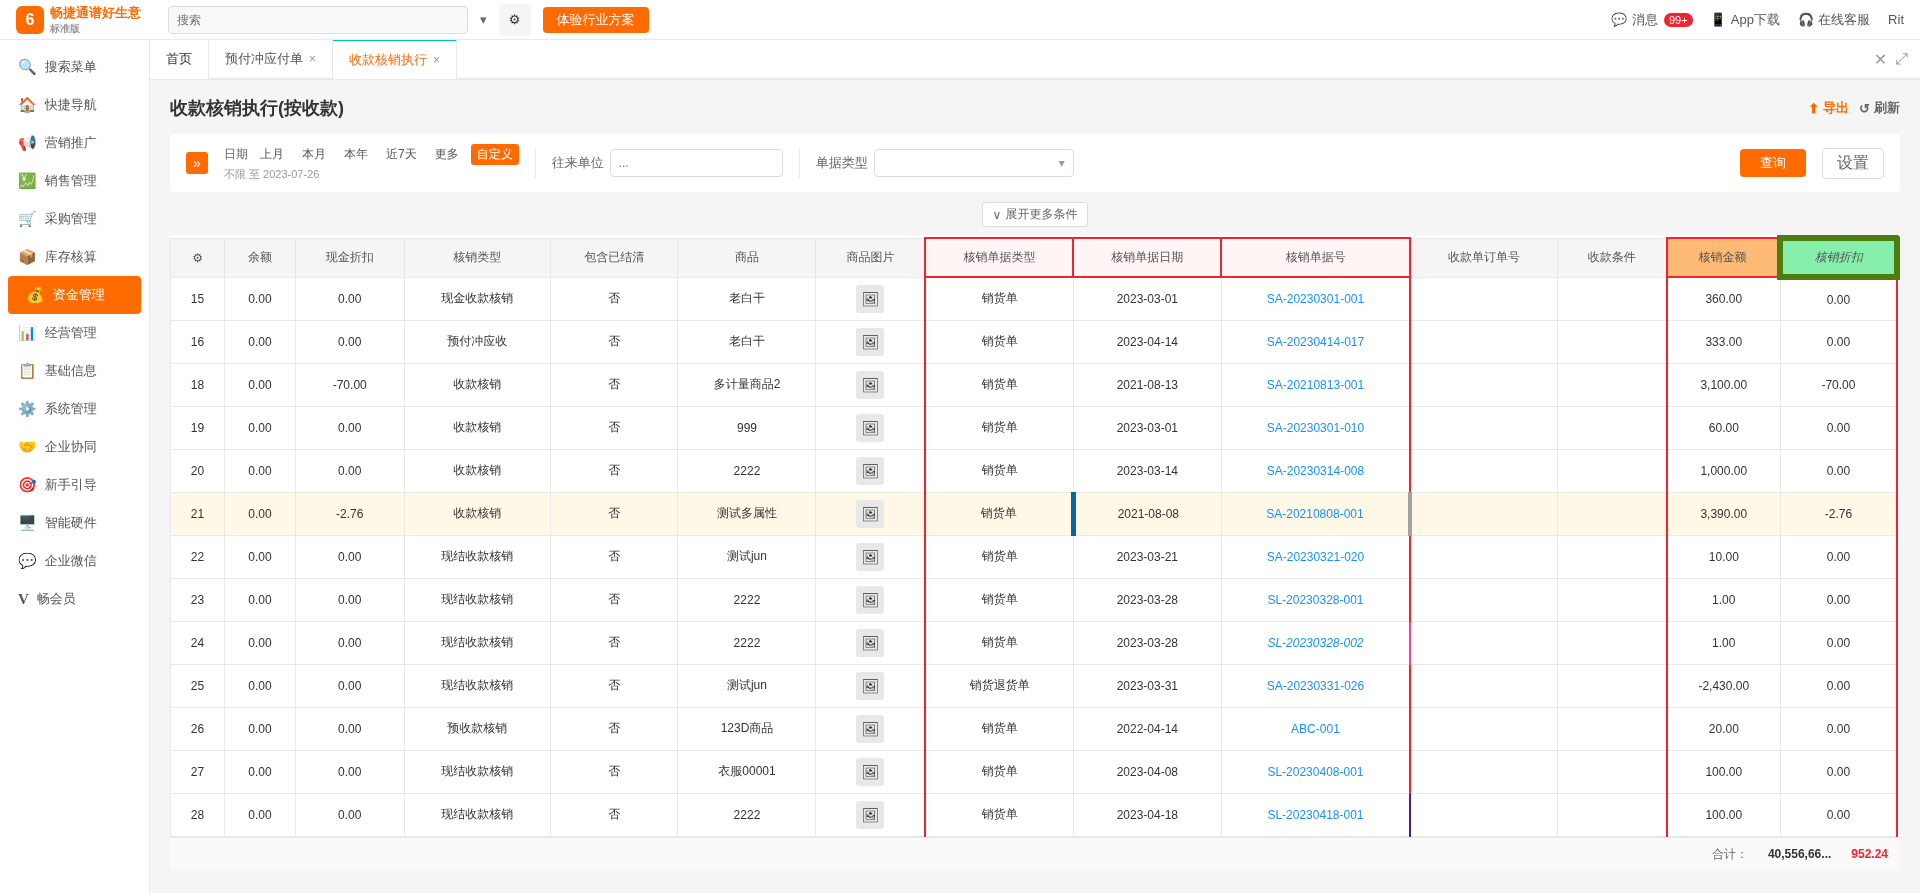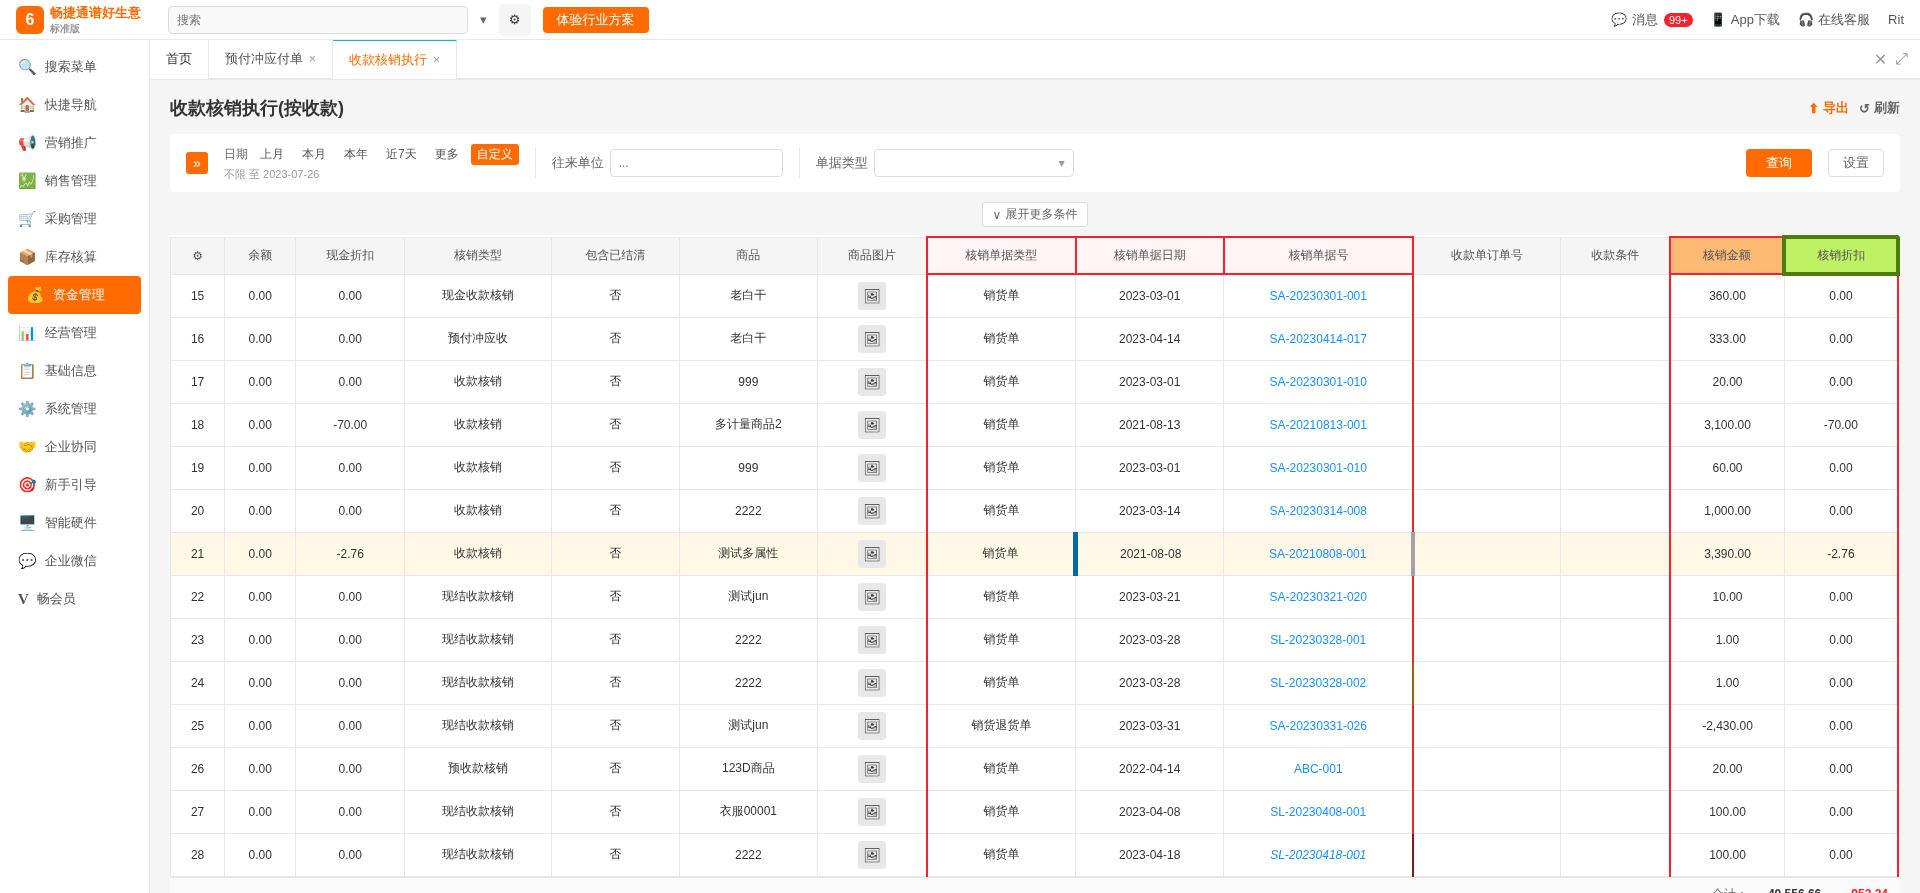--- a/index.html
+++ b/index.html
@@ -119,21 +119,21 @@
       border: 1px solid #ddd; border-radius: 4px; height: 28px; padding: 0 8px;
       font-size: 12px; min-width: 200px; color: #999; background: #fff;
       display: flex; align-items: center; justify-content: space-between; cursor: pointer;
     }
     .btn-query {
       background: #ff6b00; color: #fff; border: none; border-radius: 4px;
       padding: 5px 20px; cursor: pointer; font-size: 13px; margin-left: auto;
     }
     .btn-setting {
       background: #fff; color: #666; border: 1px solid #ddd; border-radius: 4px;
-      padding: 4px 14px; cursor: pointer; font-size: 13px;
+      padding: 4px 14px; cursor: pointer; font-size: 16px;
     }
 
     
     .expand-more-bar {
       display: flex; align-items: center; justify-content: center;
       margin-bottom: 8px;
     }
     .expand-more-btn {
       display: flex; align-items: center; gap: 4px; color: #666;
       font-size: 12px; cursor: pointer; padding: 3px 10px;
@@ -359,21 +359,21 @@
                 <th>核销类型</th>
                 <th>包含已结清</th>
                 <th>商品</th>
                 <th>商品图片</th>
                 <th style="border: 2px solid #f5222d; background:#fff5f5;">核销单据类型</th>
                 <th style="border: 2px solid #f5222d; background:#fff5f5;">核销单据日期</th>
                 <th style="border: 2px solid #f5222d; background:#fff5f5;">核销单据号</th>
                 <th>收款单订单号</th>
                 <th>收款条件</th>
                 <th style="border: 2px solid #f5222d; background:#fdba74;">核销金额</th>
-                <th style="border: 4px solid #4d7c0f; background:#bef264;">核销折扣</th>
+                <th style="border: 6px solid #4d7c0f; background:#86efac;font-style:italic;">核销折扣</th>
               </tr>
             </thead>
             <tbody id="table-body">
             <tr>
       <td>15</td>
       <td>0.00</td>
       <td>0.00</td>
       <td>现金收款核销</td>
       <td>否</td>
       <td>老白干</td>
@@ -400,70 +400,52 @@
       </td>
       <td style="border-left:2px solid #f5222d;">销货单</td>
       <td style="border-left:1px solid #e8e8e8;">2023-04-14</td>
       <td style="border-right:2px solid #f5222d;"><a class="link-text">SA-20230414-017</a></td>
       <td></td>
       <td></td>
       <td style="border-left:2px solid #f5222d;">333.00</td>
       <td style="border-right:2px solid #f5222d;">0.00</td>
     </tr>
                 <tr>
-      <td>17</td>
+      <td>18</td>
+      <td>0.00</td>
+      <td class="text-red">-70.00</td>
+      <td>收款核销</td>
+      <td>否</td>
+      <td>多计量商品2</td>
+      <td style="text-align:center;">
+        <div style="width:28px;height:28px;background:#e8e8e8;border-radius:3px;margin:auto;display:flex;align-items:center;justify-content:center;font-size:14px;">🖼</div>
+      </td>
+      <td style="border-left:2px solid #f5222d;">销货单</td>
+      <td style="border-left:1px solid #e8e8e8;">2021-08-13</td>
+      <td style="border-right:2px solid #f5222d;"><a class="link-text">SA-20210813-001</a></td>
+      <td></td>
+      <td></td>
+      <td style="border-left:2px solid #f5222d;">3,100.00</td>
+      <td style="border-right:2px solid #f5222d;" class="text-red">-70.00</td>
+    </tr>
+                <tr>
+      <td>19</td>
       <td>0.00</td>
       <td>0.00</td>
       <td>收款核销</td>
       <td>否</td>
       <td>999</td>
       <td style="text-align:center;">
         <div style="width:28px;height:28px;background:#e8e8e8;border-radius:3px;margin:auto;display:flex;align-items:center;justify-content:center;font-size:14px;">🖼</div>
       </td>
       <td style="border-left:2px solid #f5222d;">销货单</td>
       <td style="border-left:1px solid #e8e8e8;">2023-03-01</td>
       <td style="border-right:2px solid #f5222d;"><a class="link-text">SA-20230301-010</a></td>
       <td></td>
       <td></td>
-      <td style="border-left:2px solid #f5222d;">20.00</td>
-      <td style="border-right:2px solid #f5222d;">0.00</td>
-    </tr>
-                <tr>
-      <td>18</td>
-      <td>0.00</td>
-      <td class="text-red">-70.00</td>
-      <td>收款核销</td>
-      <td>否</td>
-      <td>多计量商品2</td>
-      <td style="text-align:center;">
-        <div style="width:28px;height:28px;background:#e8e8e8;border-radius:3px;margin:auto;display:flex;align-items:center;justify-content:center;font-size:14px;">🖼</div>
-      </td>
-      <td style="border-left:2px solid #f5222d;">销货单</td>
-      <td style="border-left:1px solid #e8e8e8;">2021-08-13</td>
-      <td style="border-right:2px solid #f5222d;"><a class="link-text">SA-20210813-001</a></td>
-      <td></td>
-      <td></td>
-      <td style="border-left:2px solid #f5222d;">3,100.00</td>
-      <td style="border-right:2px solid #f5222d;" class="text-red">-70.00</td>
-    </tr>
-                <tr>
-      <td>19</td>
-      <td>0.00</td>
-      <td>0.00</td>
-      <td>收款核销</td>
-      <td>否</td>
-      <td>999</td>
-      <td style="text-align:center;">
-        <div style="width:28px;height:28px;background:#e8e8e8;border-radius:3px;margin:auto;display:flex;align-items:center;justify-content:center;font-size:14px;">🖼</div>
-      </td>
-      <td style="border-left:2px solid #f5222d;">销货单</td>
-      <td style="border-left:1px solid #e8e8e8;">2023-03-01</td>
-      <td style="border-right:2px solid #f5222d;"><a class="link-text">SA-20230301-010</a></td>
-      <td></td>
-      <td></td>
       <td style="border-left:2px solid #f5222d;">60.00</td>
       <td style="border-right:2px solid #f5222d;">0.00</td>
     </tr>
                 <tr>
       <td>20</td>
       <td>0.00</td>
       <td>0.00</td>
       <td>收款核销</td>
       <td>否</td>
       <td>2222</td>
@@ -537,21 +519,21 @@
       <td>0.00</td>
       <td>0.00</td>
       <td>现结收款核销</td>
       <td>否</td>
       <td>2222</td>
       <td style="text-align:center;">
         <div style="width:28px;height:28px;background:#e8e8e8;border-radius:3px;margin:auto;display:flex;align-items:center;justify-content:center;font-size:14px;">🖼</div>
       </td>
       <td style="border-left:2px solid #f5222d;">销货单</td>
       <td style="border-left:1px solid #e8e8e8;">2023-03-28</td>
-      <td style="border-right:2px solid #a16207;"><a class="link-text">SL-20230328-002</a></td>
+      <td style="border-right:2px solid #ec4899;font-style:italic;"><a class="link-text">SL-20230328-002</a></td>
       <td></td>
       <td></td>
       <td style="border-left:2px solid #f5222d;">1.00</td>
       <td style="border-right:2px solid #f5222d;">0.00</td>
     </tr>
                 <tr>
       <td>25</td>
       <td>0.00</td>
       <td>0.00</td>
       <td>现结收款核销</td>
@@ -609,21 +591,21 @@
       <td>0.00</td>
       <td>0.00</td>
       <td>现结收款核销</td>
       <td>否</td>
       <td>2222</td>
       <td style="text-align:center;">
         <div style="width:28px;height:28px;background:#e8e8e8;border-radius:3px;margin:auto;display:flex;align-items:center;justify-content:center;font-size:14px;">🖼</div>
       </td>
       <td style="border-left:2px solid #f5222d;">销货单</td>
       <td style="border-left:1px solid #e8e8e8;">2023-04-18</td>
-      <td style="border-right:2px solid #7f1d1d;font-style:italic;"><a class="link-text">SL-20230418-001</a></td>
+      <td style="border-right:2px solid #4c1d95;"><a class="link-text">SL-20230418-001</a></td>
       <td></td>
       <td></td>
       <td style="border-left:2px solid #f5222d;">100.00</td>
       <td style="border-right:2px solid #f5222d;">0.00</td>
     </tr>
               </tbody>
           </table>
         </div>
         <div class="table-footer">
           <span style="color:#666;">合计：</span>

